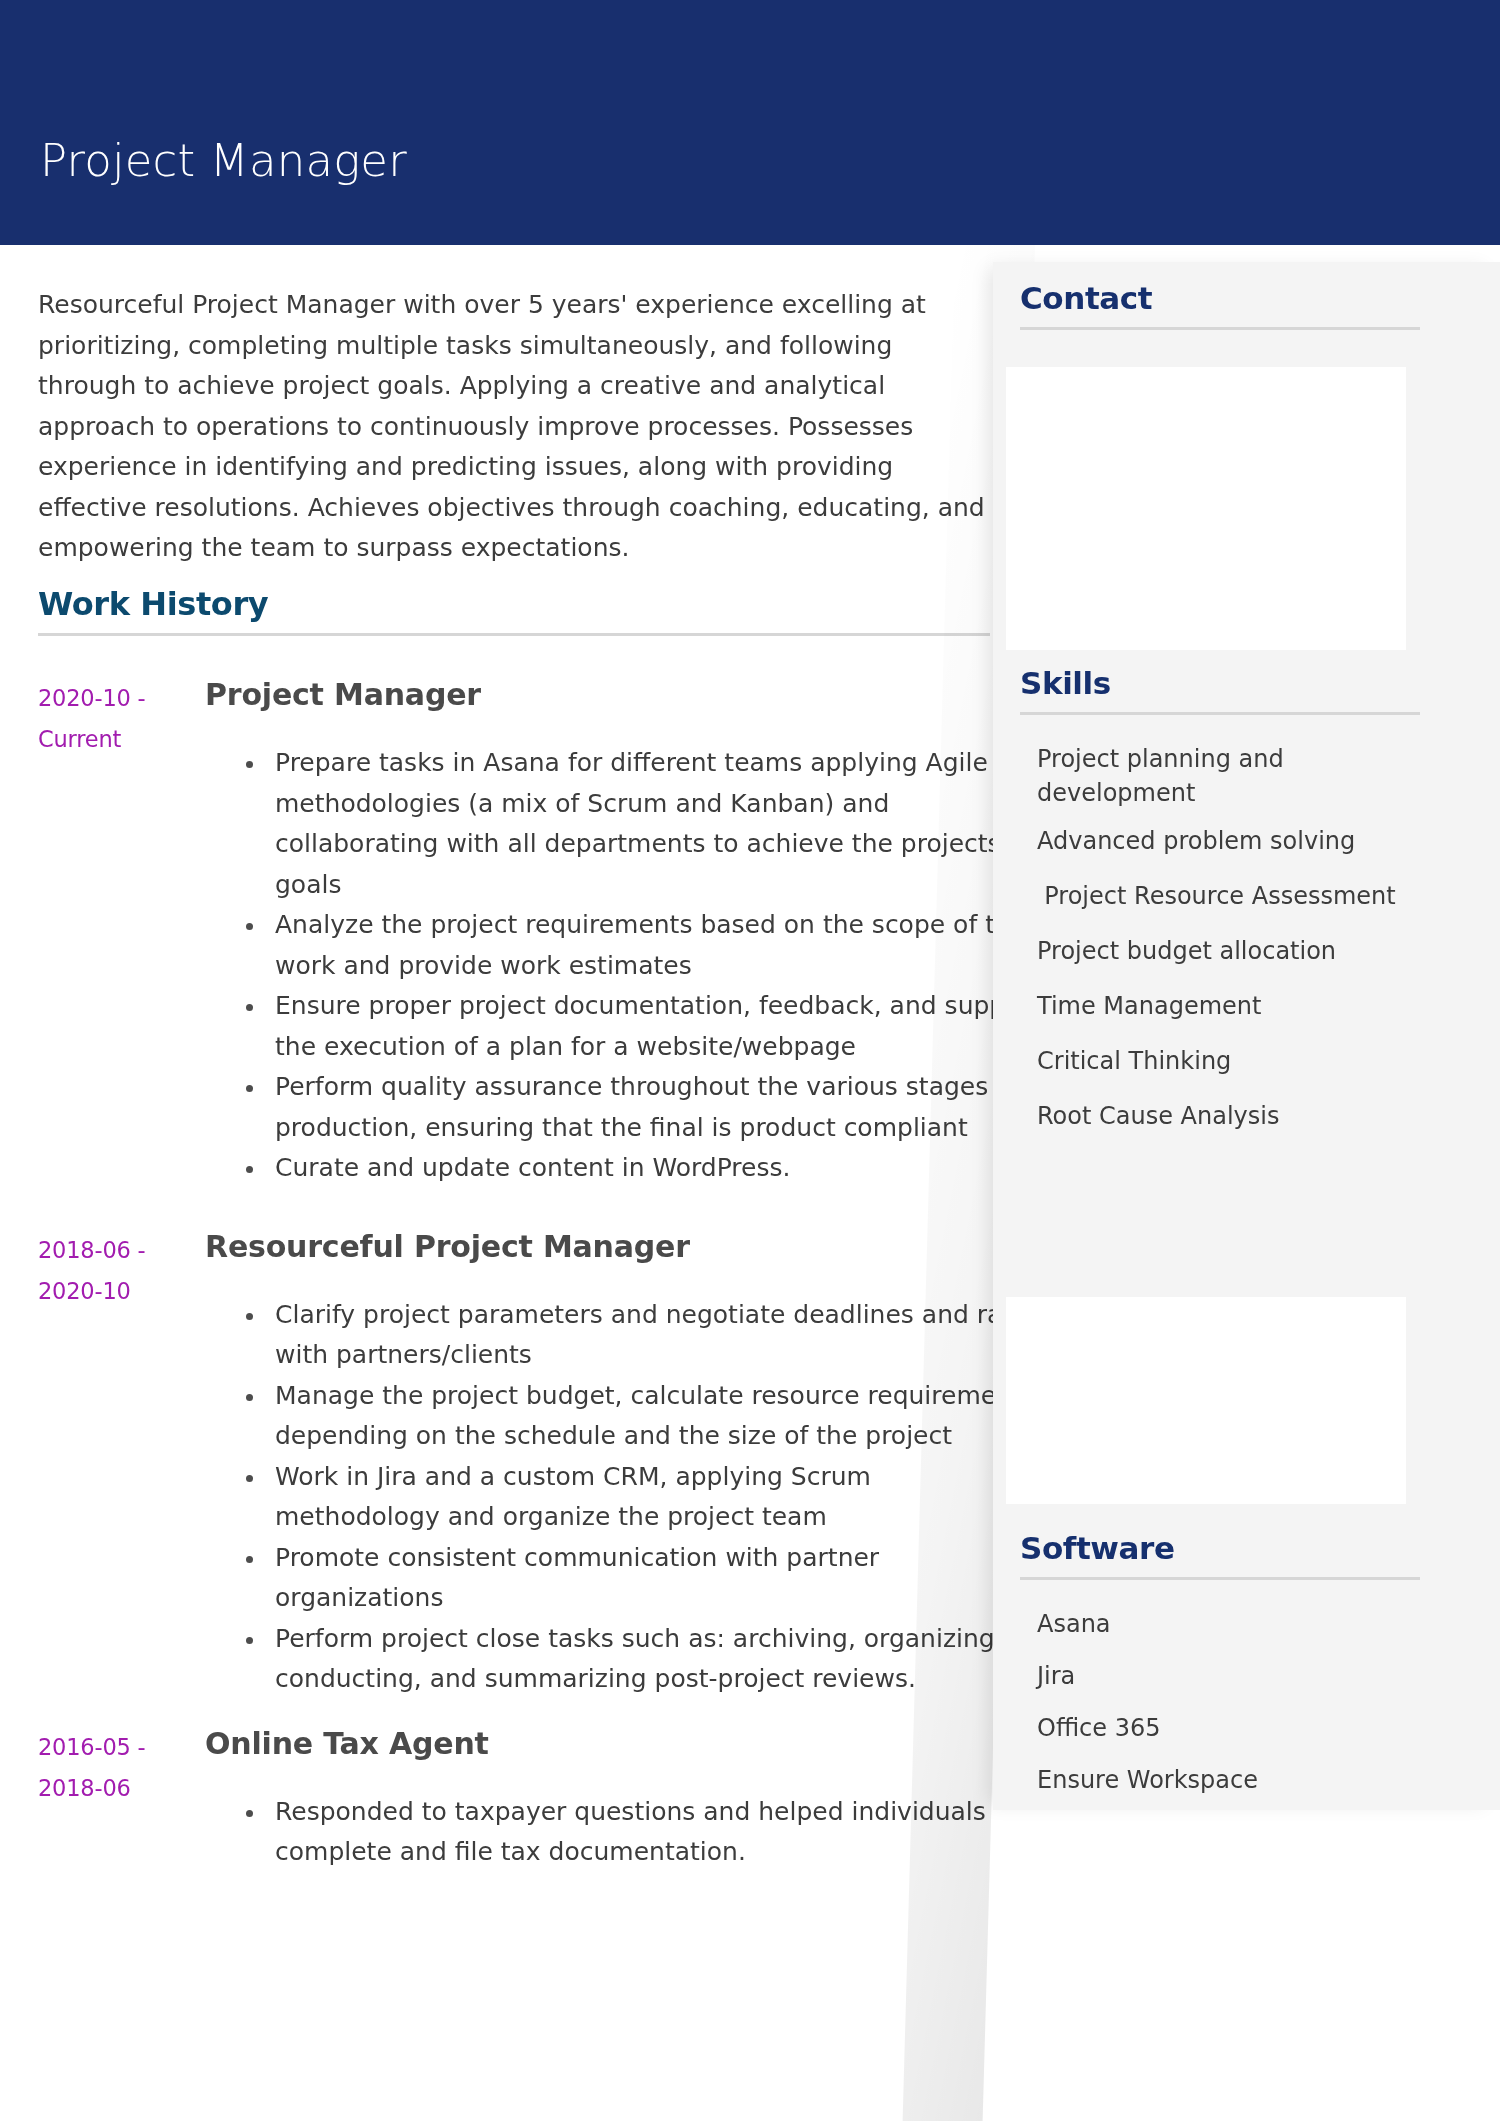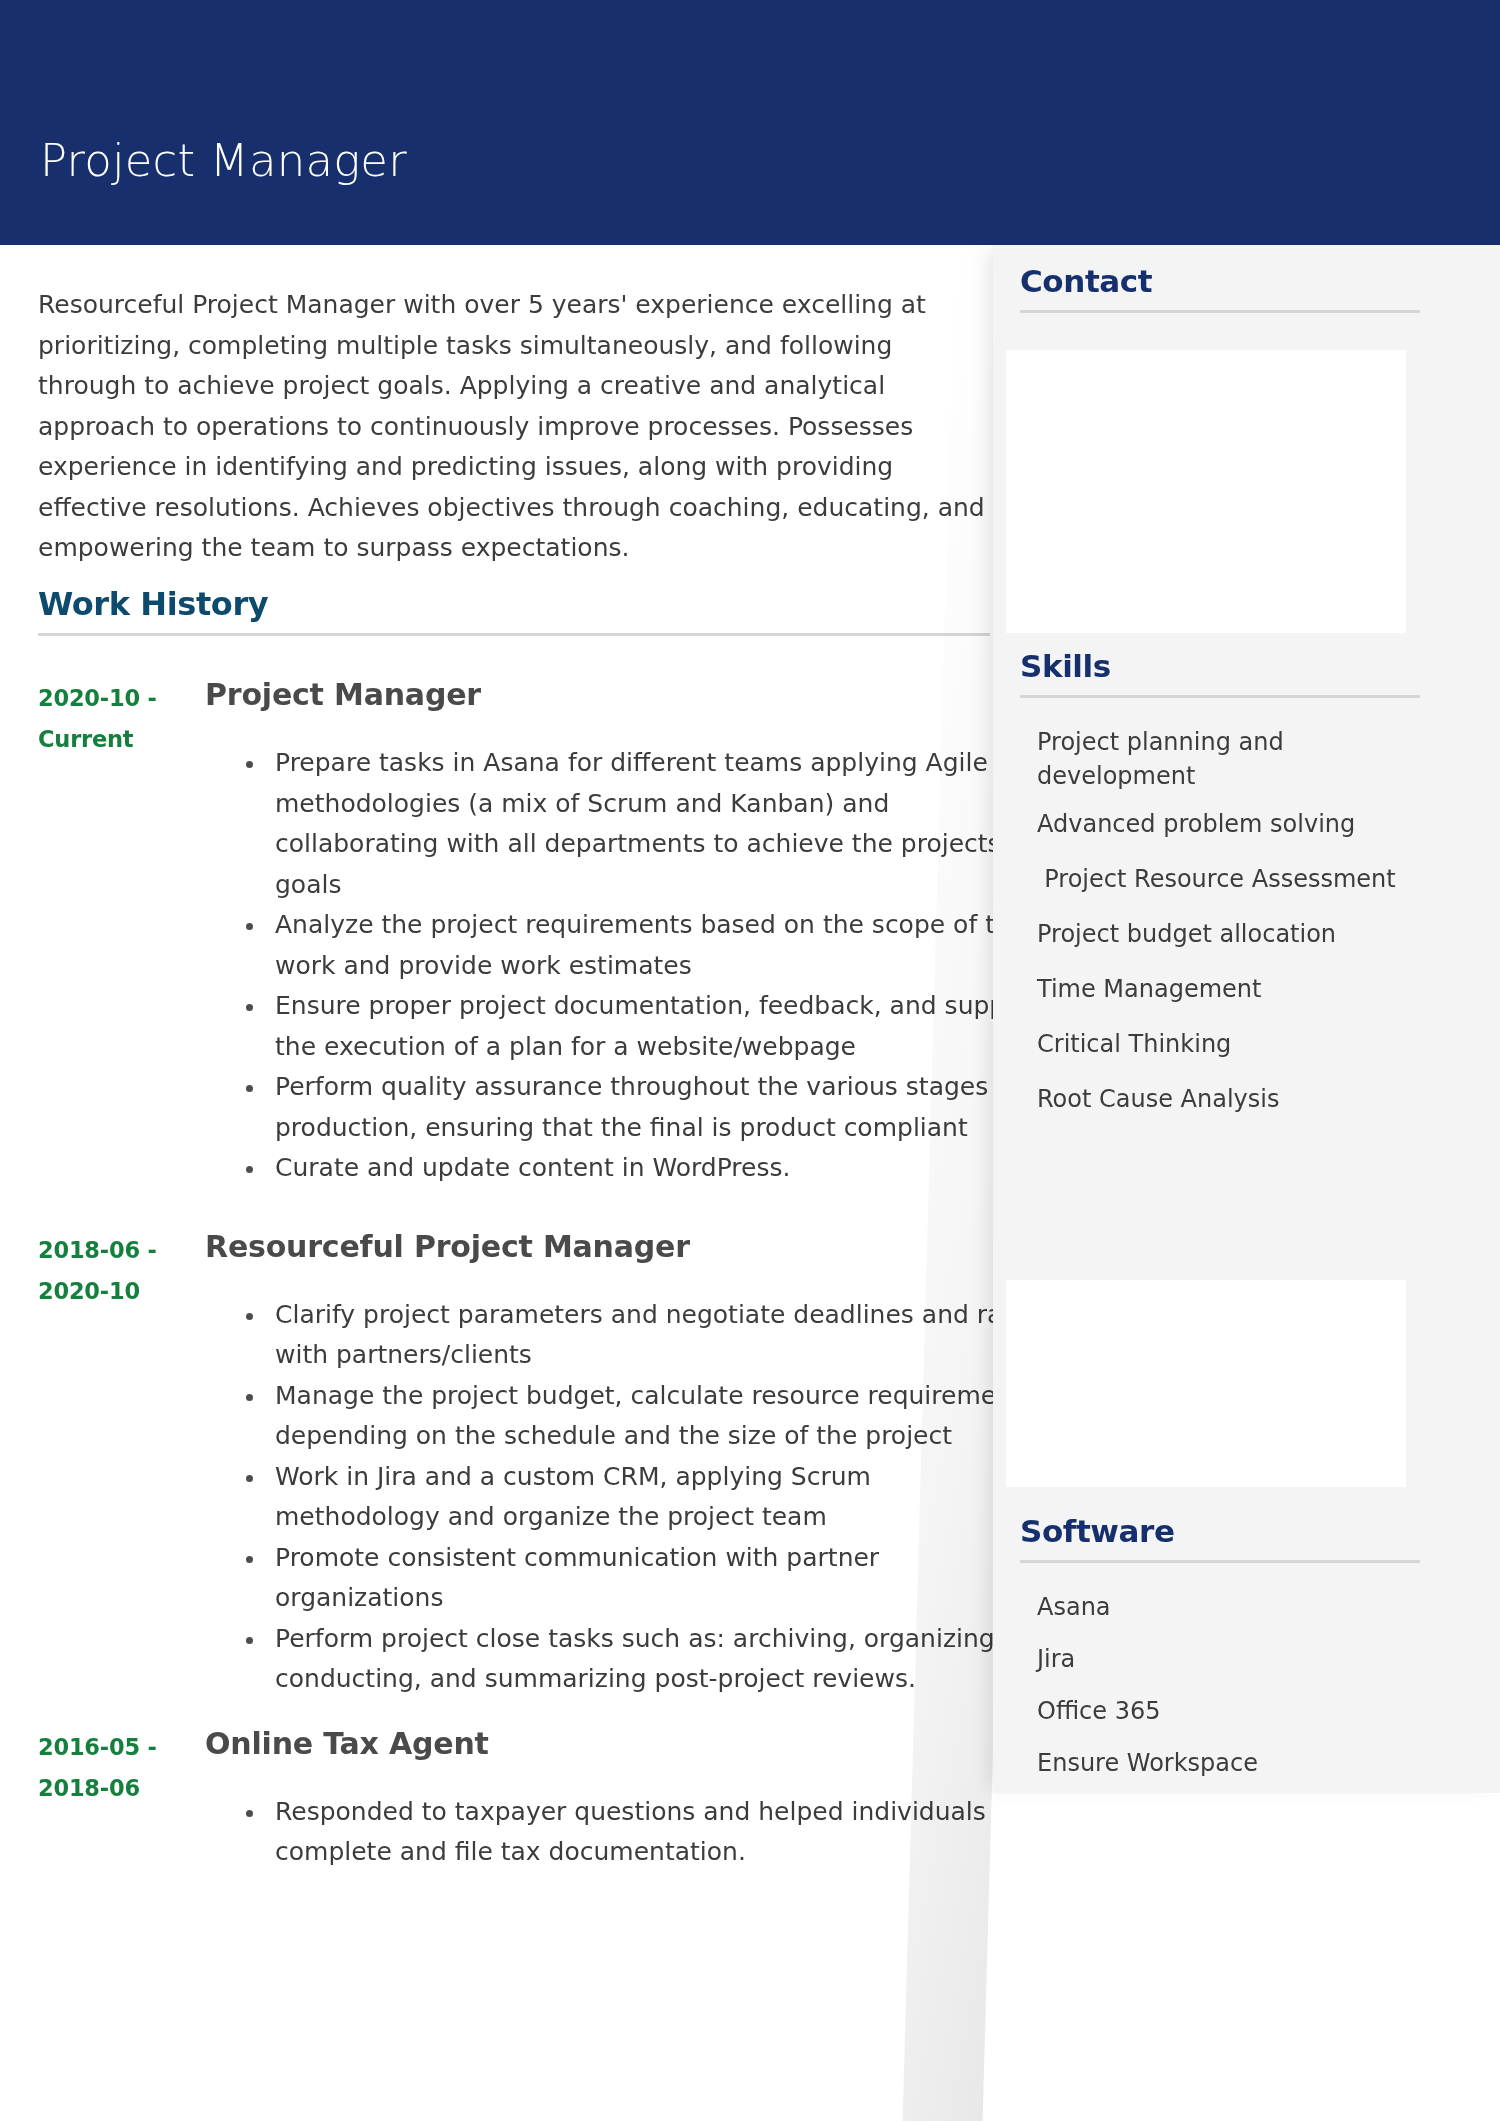--- a/index.html
+++ b/index.html
@@ -49,21 +49,21 @@
     position:absolute;left:38px;top:340px;width:952px;
   }
 
   
   .jobs{position:absolute;left:0px;top:430px;width:1000px;}
   .job{position:relative;display:block;width:1000px;}
   .job-row{position:relative;display:flex;}
   .job-dates{
     width:205px;flex:0 0 205px;
     padding-left:38px;box-sizing:border-box;
-    font-size:22.5px;line-height:41px;font-weight:700;color:#15803d;
+    font-size:22.5px;line-height:41px;font-weight:400;color:#a21caf;
     letter-spacing:-0.2px;
     padding-top:3px;
   }
   .job-body{flex:1 1 auto;padding-right:0;}
   .job-title{
     font-size:30px;font-weight:700;color:#4a4a4a;
     line-height:40px;letter-spacing:-0.2px;
     margin:0 0 0 0;
   }
   .job-bullets{
@@ -86,21 +86,21 @@
   
   .sidebar-shadow{
     position:absolute;
     left:955px;top:245px;width:80px;height:1876px;
     background:linear-gradient(100deg, rgba(255,255,255,0) 0%, rgba(0,0,0,0.045) 60%, rgba(0,0,0,0.09) 100%);
     transform:skewX(-1.6deg);
     transform-origin:top left;
     pointer-events:none;
   }
   .sidebar{
-    position:absolute;left:993px;top:245px;width:507px;height:1548px;
+    position:absolute;left:993px;top:262px;width:507px;height:1548px;
     background:#f4f4f4;
     overflow:hidden;
     box-shadow:-10px 0 18px -6px rgba(0,0,0,0.10);
   }
   .sidebar-slant{
     position:absolute;left:-22px;top:0;width:40px;height:1876px;
     background:#f4f4f4;
     transform:skewX(-1.3deg);
     transform-origin:top left;
   }

